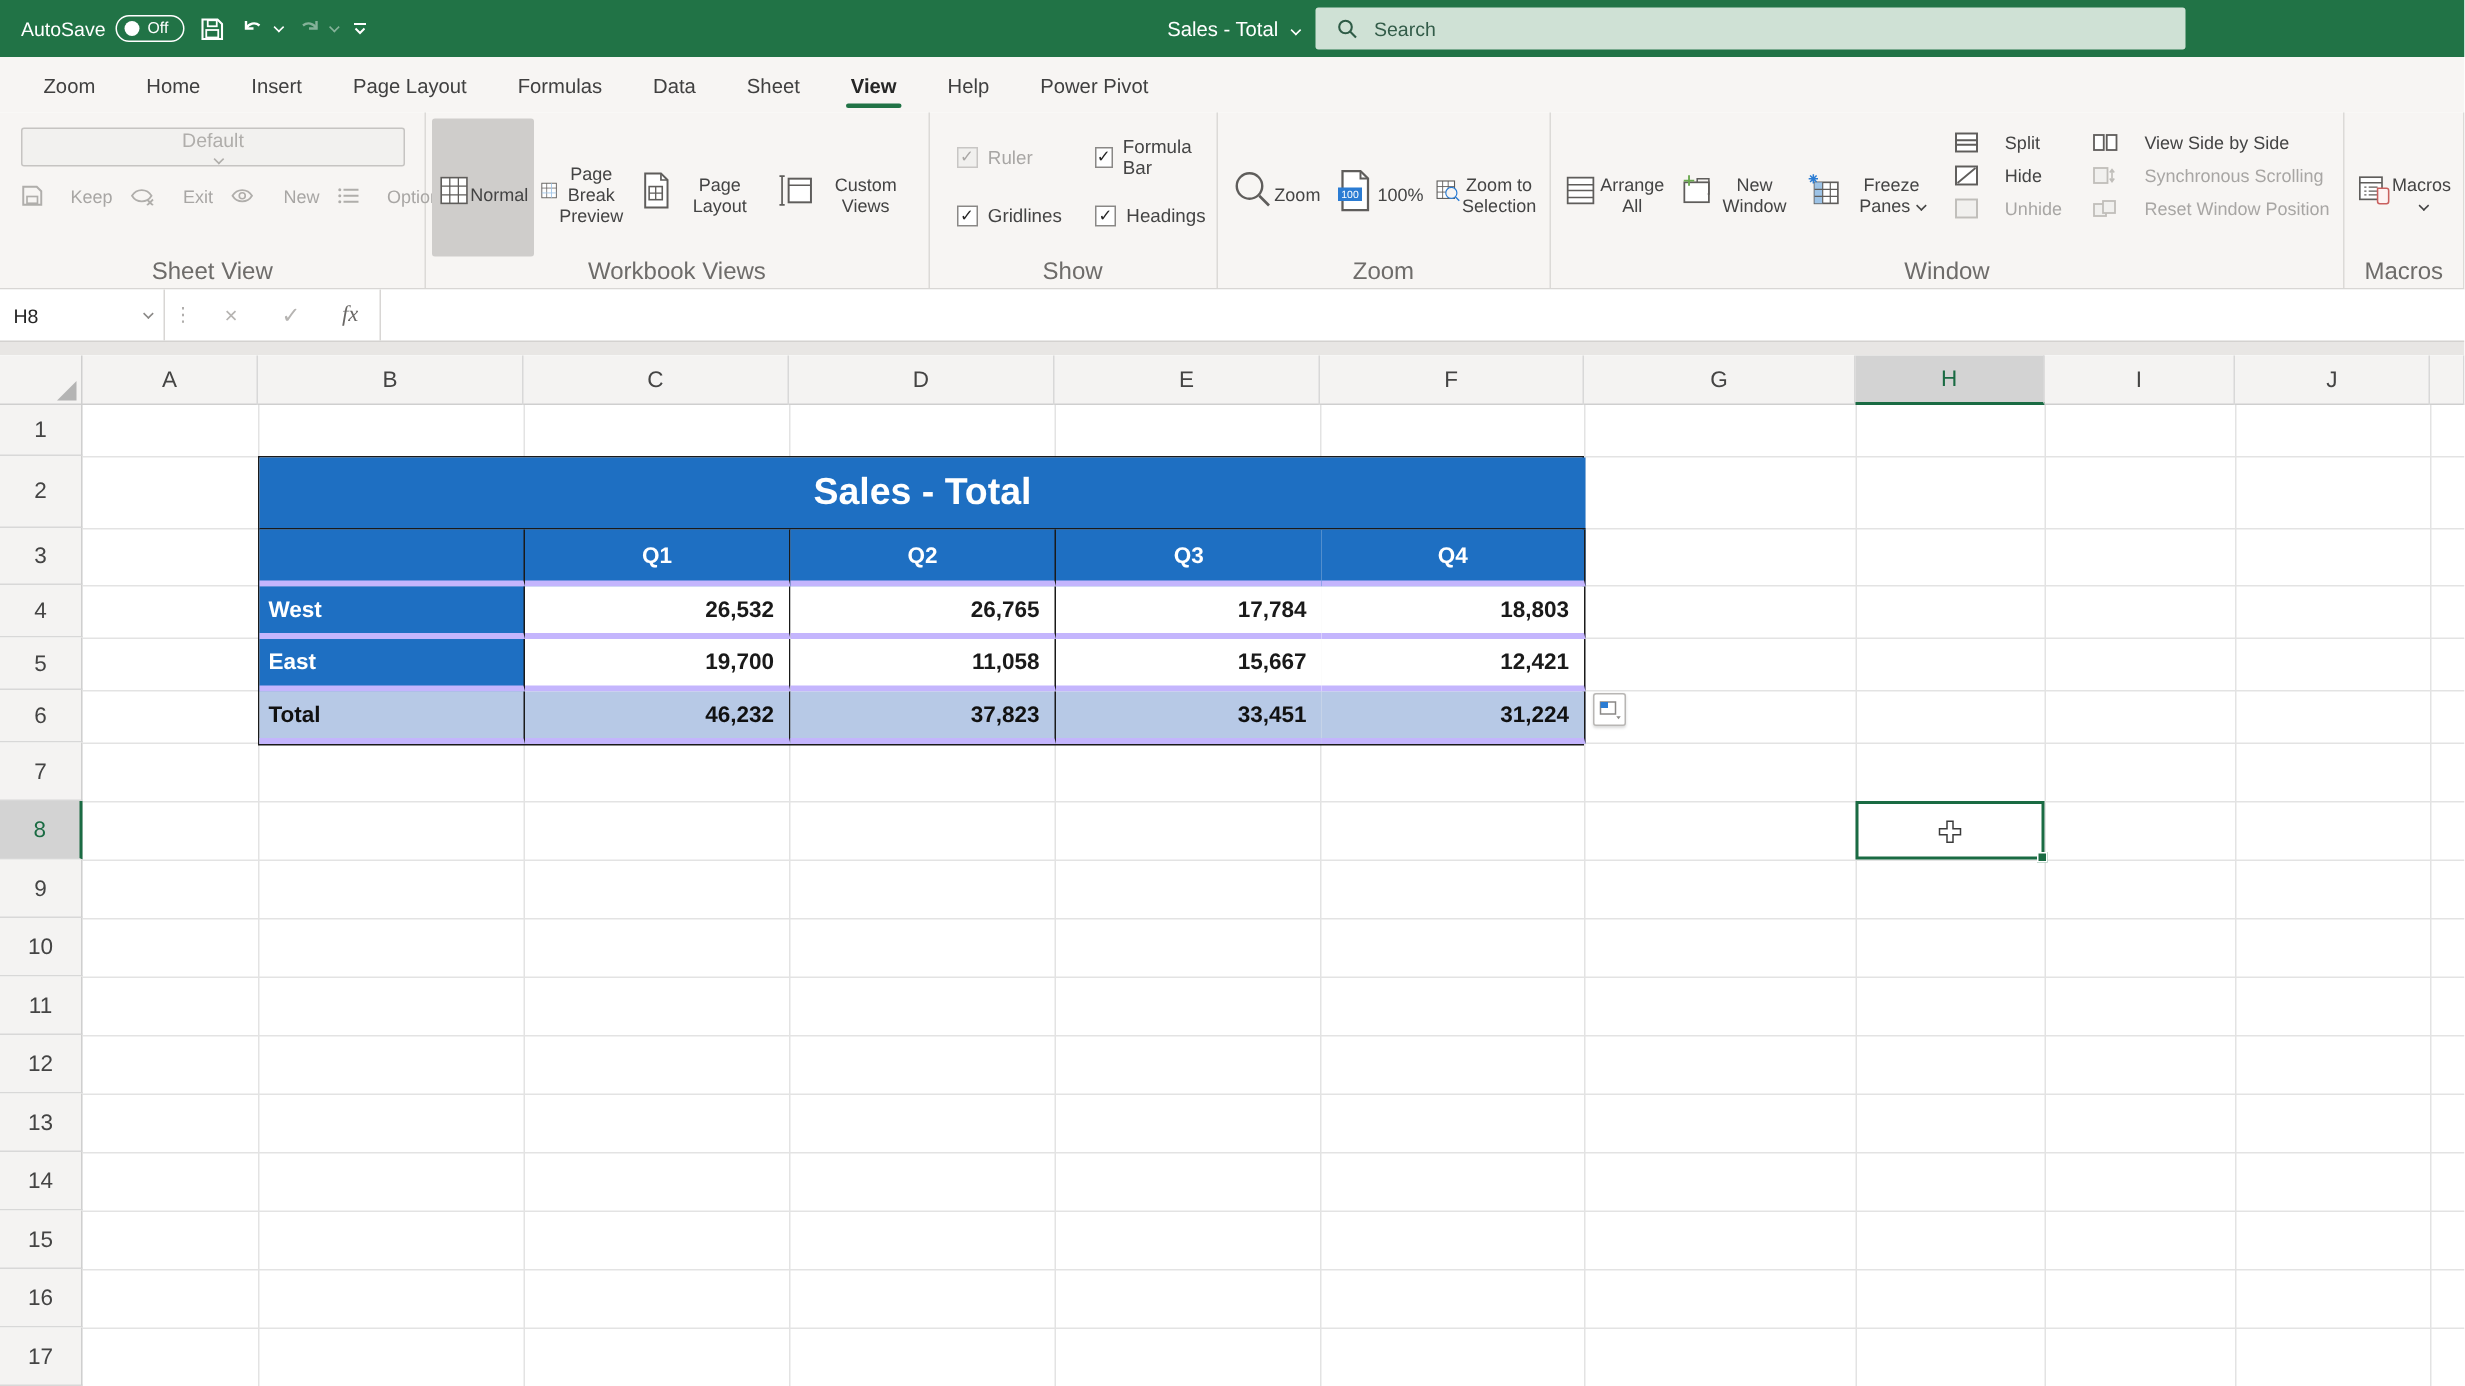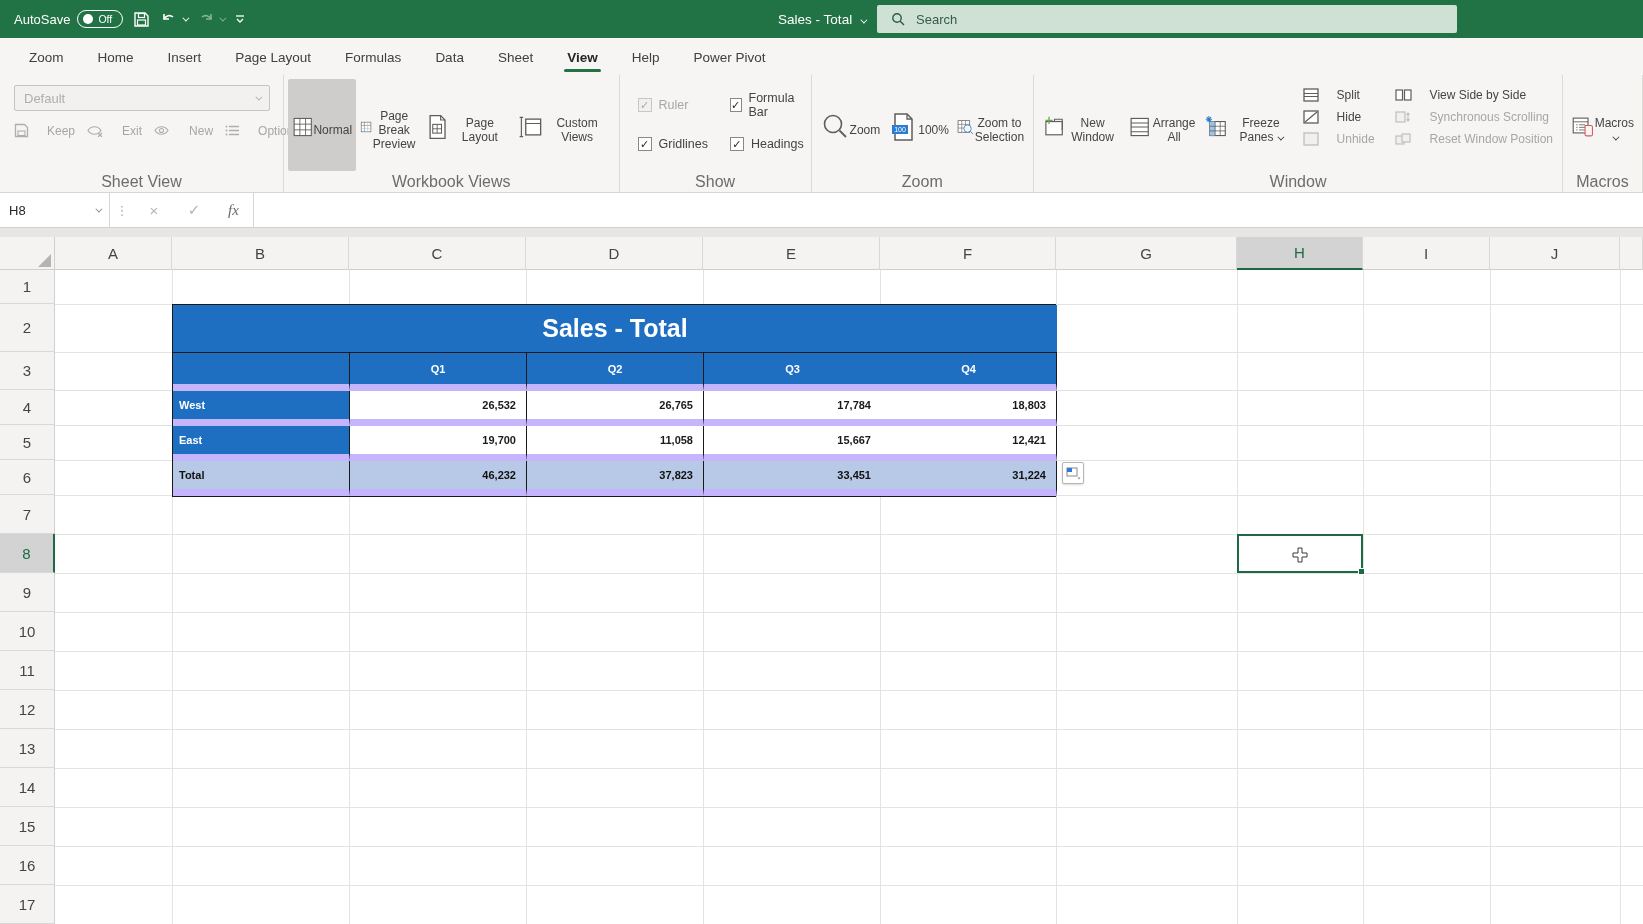--- a/index.html
+++ b/index.html
@@ -37,21 +37,21 @@
   .bigbtn { display:flex; flex-direction:row; align-items:center; justify-content:flex-start; padding:6px 4px 2px; min-width:52px; height:92px; cursor:pointer; border-radius:2px; }
   .bigbtn.selected { background:#cfcdcb; }
   .bigbtn .blabel { font-size:12px; color:#444; text-align:center; line-height:14px; margin-top:6px; }
   .bigbtn svg { display:block; }
   .smallbtn { display:flex; align-items:center; gap:18px; font-size:12px; color:#444; cursor:pointer; padding:3px 5px; border-radius:2px; white-space:nowrap; }
   .smallbtn.disabled { color:#a8a6a4; cursor:default; }
   .smallbtn svg { display:block; }
 
   
   .g-sheetview { width:284px; }
-  .sv-dropdown { width:256px; height:26px; margin:6px 10px 10px; border:1px solid #c6c4c2; background:#f2f1ef; border-radius:2px; display:flex; align-items:center; justify-content:space-between; padding:0 9px; color:#b0aeab; font-size:13px; }
+  .sv-dropdown { width:256px; height:26px; margin:6px 10px 10px; border:1px solid #c6c4c2; background:#f2f1ef; border-radius:2px; display:flex; align-items:center; justify-content:space-between; padding:0 9px; color:#b0aeab; font-size:13px;flex-direction:column; }
   .sv-row { display:flex; gap:12px; padding-left:10px; color:#a8a6a4; }
   .sv-row .smallbtn { padding:2px 0; }
 
   
   .g-show .rgroup-content { padding:12px 12px 0 14px; }
   .show-grid { display:grid; grid-template-columns:auto auto; grid-auto-flow:column; grid-template-rows:auto auto; column-gap:22px; row-gap:18px; }
   .chk { display:flex; align-items:center; gap:7px; font-size:12.5px; color:#444; cursor:pointer; }
   .chk .box { width:14px; height:14px; border:1px solid #8a8886; background:#fff; font-size:11px; line-height:12px; text-align:center; color:#262626; }
   .chk.disabled { color:#a8a6a4; cursor:default; }
   .chk.disabled .box { background:#f1f0ee; border-color:#c8c6c4; color:#a8a6a4; }
@@ -77,21 +77,21 @@
   .cornercell { position:absolute; top:0; left:0; width:55px; height:33px; border-right:1px solid #cfcfcf; cursor:pointer; }
   .cornercell .tri { position:absolute; right:3px; bottom:3px; width:0; height:0; border-bottom:13px solid #b4b4b4; border-left:13px solid transparent; }
   .gridarea { position:absolute; top:33px; left:0; right:0; bottom:0; background:#fff; }
   .rowheader { position:absolute; left:0; width:55px; background:#f4f3f2; border-bottom:1px solid #d8d8d8; border-right:1px solid #cfcfcf; display:flex; align-items:center; justify-content:center; font-size:15px; color:#444; cursor:pointer; }
   .rowheader.active { background:#d3d3d3; color:#1a6b43; border-right:2px solid #1a6b43; }
   .vline { position:absolute; top:0; bottom:0; width:1px; background:#e3e3e3; }
   .hline { position:absolute; left:55px; right:0; height:1px; background:#e3e3e3; }
 
   
   .datatable { position:absolute; display:grid; border:1px solid #1a1a1a; }
-  .dt-cell { border-right:1px solid #1a1a1a; border-bottom:7px solid #c4b5fd; display:flex; align-items:center; font-weight:bold; font-size:11px; }
+  .dt-cell { border-right:1px solid #1a1a1a; border-bottom:4px solid #c4b5fd; display:flex; align-items:center; font-weight:bold; font-size:15px; }
   .dt-cell:nth-child(5n), .dt-title { border-right:none; }
   .dt-title { grid-column:1 / span 5; background:var(--hdr-blue); color:#fff; justify-content:center; font-size:25px; border-bottom:1px solid #1a1a1a; }
   .dt-blue { background:var(--hdr-blue); color:#fff; }
   .dt-q { justify-content:center; }
   .dt-label { padding-left:6px; }
   .dt-num { justify-content:flex-end; padding-right:10px; background:#fff; color:#1a1a1a; }
   .dt-total { background:var(--total-blue); color:#111; }
 
   
   .selection { position:absolute; border:2px solid #1a6b43; }
@@ -301,32 +301,32 @@
         <span class="blabel">Zoom to Selection</span>
       </div>
     </div>
     <div class="rgroup-label">Zoom</div>
   </div>
 
   <div class="rgroup">
     <div class="rgroup-content">
       <div class="bigbtn">
         <svg width="30" height="30" viewBox="0 0 30 30">
+            <rect x="4" y="4" width="22" height="22" fill="#fff" stroke="#5f5d5b" stroke-width="1.5"></rect>
+            <path d="M4 10 h22 M4 15 h22 M4 21 h22" stroke="#5f5d5b" stroke-width="1.3"></path>
+          </svg>
+        <span class="blabel">Arrange All</span>
+      </div>
+      <div class="bigbtn">
+        <svg width="30" height="30" viewBox="0 0 30 30">
             <rect x="5" y="8" width="21" height="17" fill="#fff" stroke="#5f5d5b" stroke-width="1.5"></rect>
             <path d="M16 8 v-3 h10 v13 h-1" fill="none" stroke="#5f5d5b" stroke-width="1.3"></path>
             <path d="M9 2 v9 M4.5 6.5 h9" stroke="#6aa84f" stroke-width="1.6"></path>
           </svg>
         <span class="blabel">New Window</span>
-      </div>
-      <div class="bigbtn">
-        <svg width="30" height="30" viewBox="0 0 30 30">
-            <rect x="4" y="4" width="22" height="22" fill="#fff" stroke="#5f5d5b" stroke-width="1.5"></rect>
-            <path d="M4 10 h22 M4 15 h22 M4 21 h22" stroke="#5f5d5b" stroke-width="1.3"></path>
-          </svg>
-        <span class="blabel">Arrange All</span>
       </div>
       <div class="bigbtn">
         <svg width="30" height="30" viewBox="0 0 30 30">
             <rect x="6" y="8" width="20" height="18" fill="#fff" stroke="#5f5d5b" stroke-width="1.4"></rect>
             <rect x="6" y="8" width="7" height="18" fill="#9dc3e6"></rect>
             <path d="M6 14 h20 M6 20 h20 M13 8 v18 M19.5 8 v18" stroke="#5f5d5b" stroke-width="1"></path>
             <path d="M5 1 v8 M1 5 h8 M2.2 2.2 l5.6 5.6 M7.8 2.2 l-5.6 5.6" stroke="#2b7cd3" stroke-width="1.3"></path>
           </svg>
         <span class="blabel"><span>Freeze Panes</span><span class="chv small"></span></span>
       </div>

